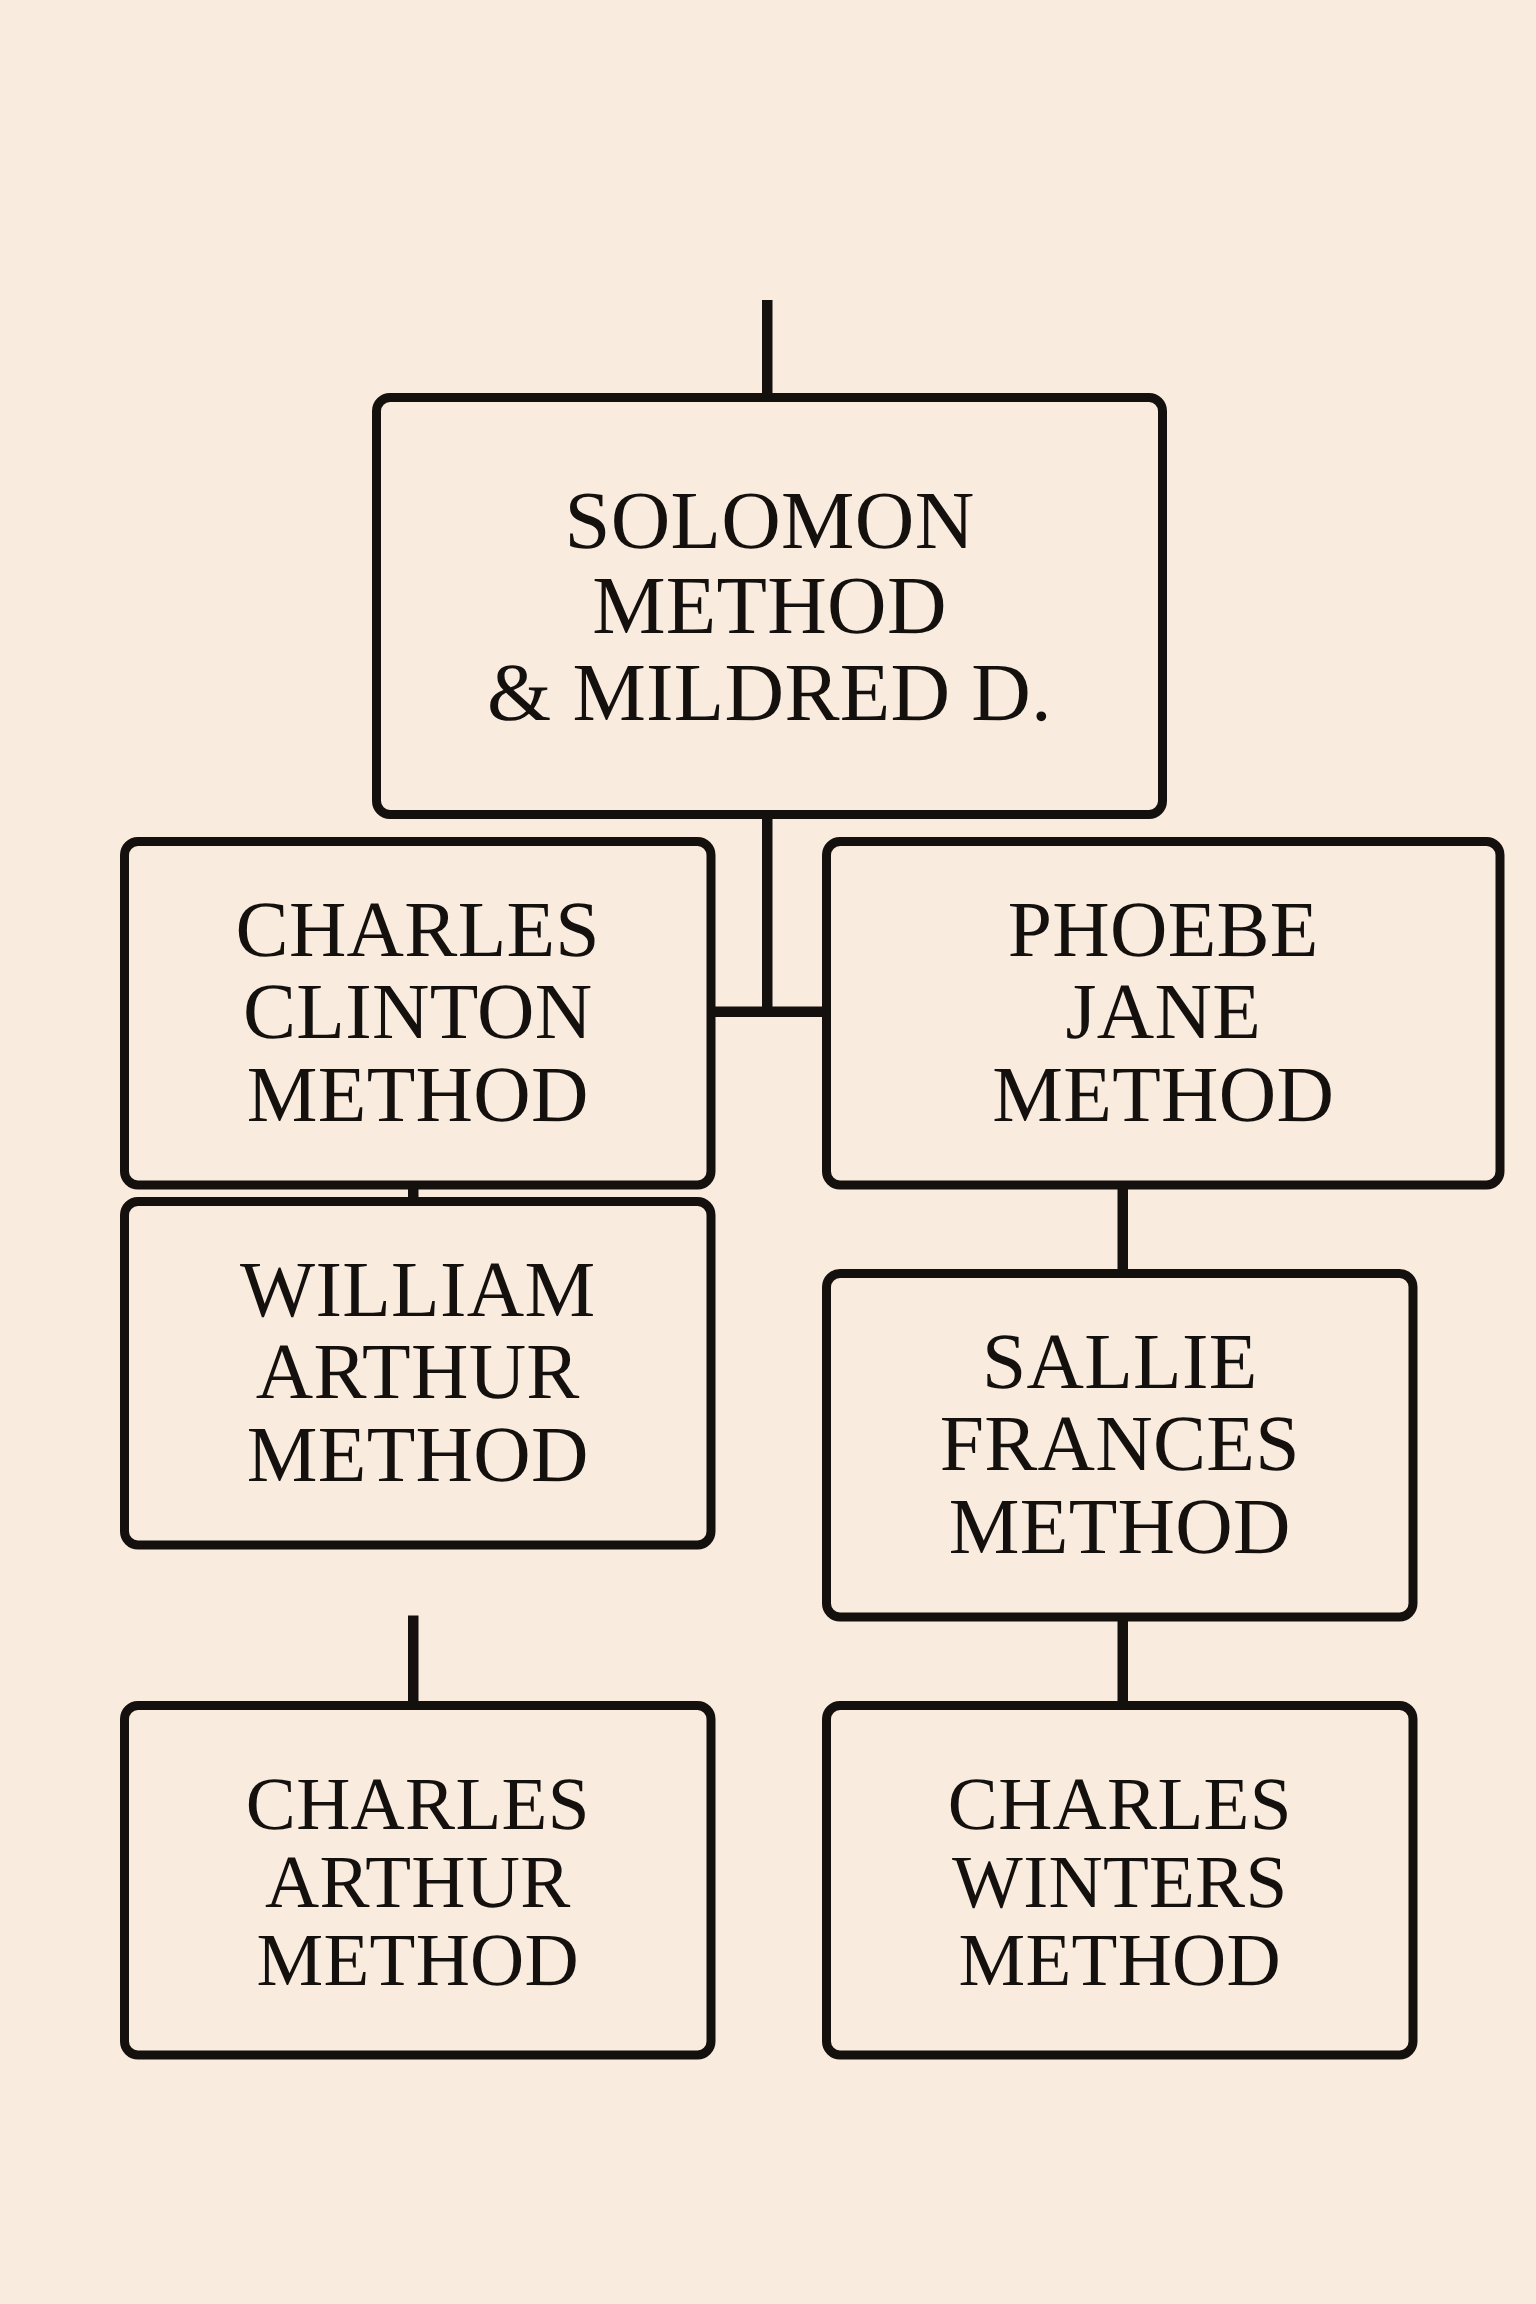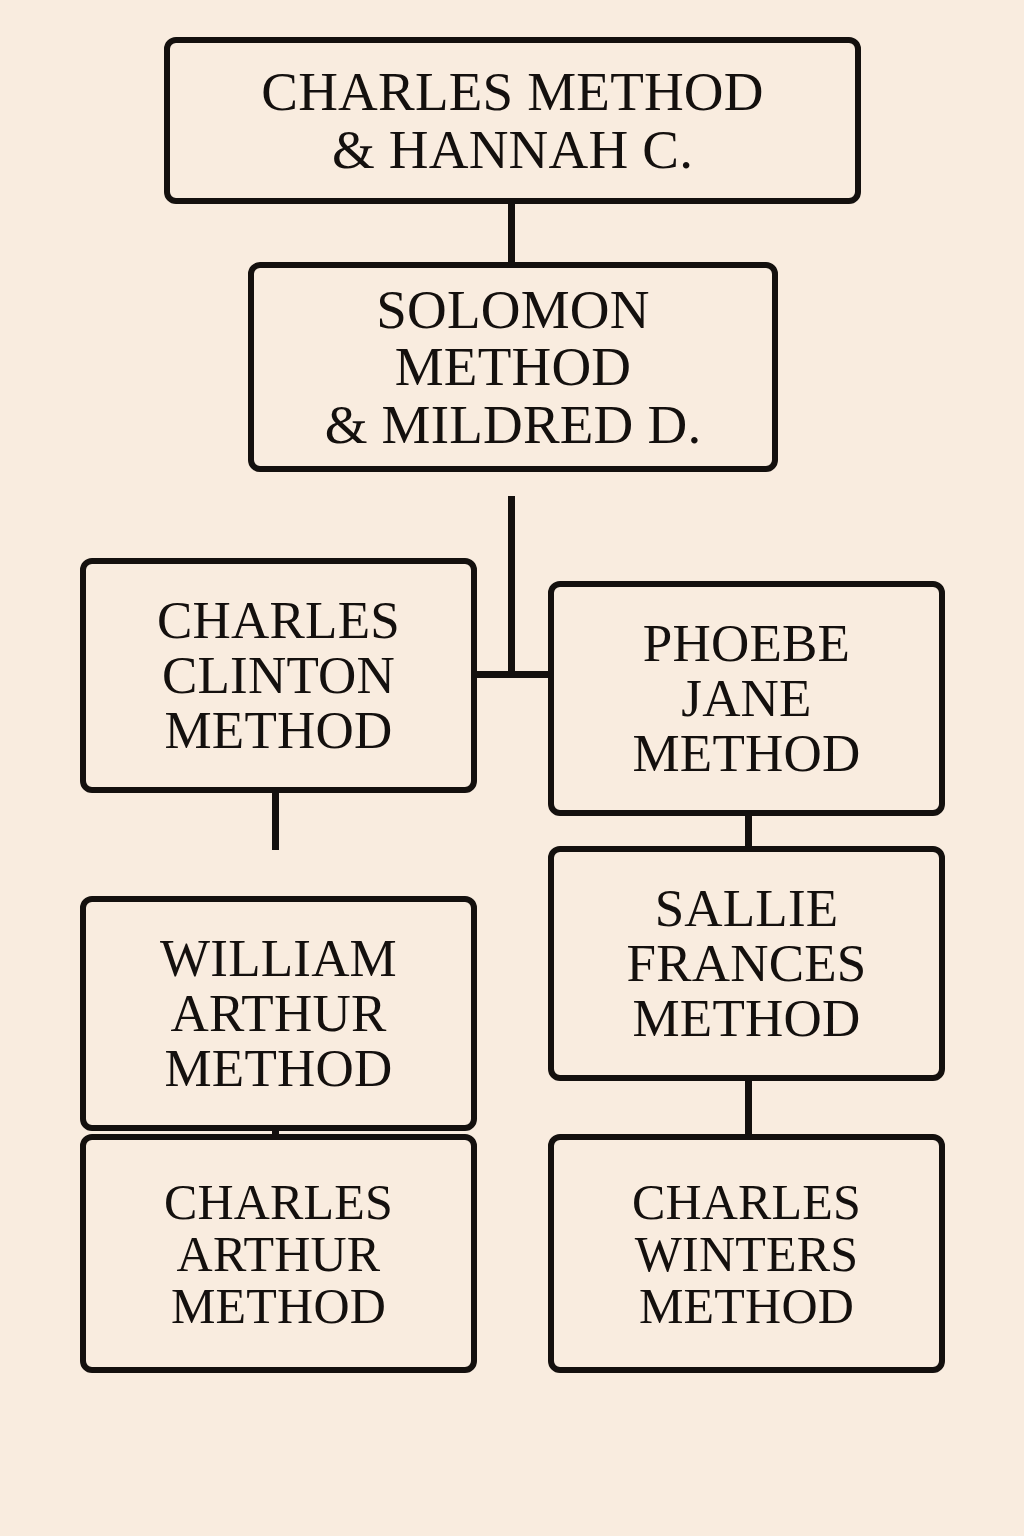--- a/index.html
+++ b/index.html
@@ -49,30 +49,30 @@
     line-height: 1.04;
     letter-spacing: 0.2px;
     padding: 0 8px;
     white-space: pre-line;
   }
 
   
   #node-charles-hannah     { left: 164px; top: 37px;   width: 697px; height: 167px; }
   #node-charles-hannah .label   { font-size: 55px; }
 
-  #node-solomon-mildred    { left: 248px; top: 262px;  width: 530px; height: 210px; }
+  #node-solomon-mildred    { left: 248px; top: 262px;  width: 530px; height: 284px; }
   #node-solomon-mildred .label  { font-size: 55px; }
 
   #node-charles-clinton    { left: 80px;  top: 558px;  width: 397px; height: 235px; }
   #node-charles-clinton .label  { font-size: 53px; }
 
-  #node-phoebe-jane        { left: 548px; top: 558px;  width: 397px; height: 235px; margin-top: 23px; }
+  #node-phoebe-jane        { left: 548px; top: 558px;  width: 455px; height: 235px; }
   #node-phoebe-jane .label      { font-size: 53px; }
 
-  #node-william-arthur     { left: 80px;  top: 896px;  width: 397px; height: 235px; }
+  #node-william-arthur     { left: 80px;  top: 798px;  width: 397px; height: 235px; }
   #node-william-arthur .label   { font-size: 53px; }
 
   #node-sallie-frances     { left: 548px; top: 846px;  width: 397px; height: 235px; }
   #node-sallie-frances .label   { font-size: 53px; font-family: Liberation Serif, serif; }
 
   #node-charles-arthur     { left: 80px;  top: 1134px; width: 397px; height: 239px; }
   #node-charles-arthur .label   { font-size: 50px; }
 
   #node-charles-winters    { left: 548px; top: 1134px; width: 397px; height: 239px; }
   #node-charles-winters .label  { font-size: 50px; }
@@ -92,24 +92,20 @@
 <div id="chart">
 
   <div class="conn" id="conn-gen1-gen2"></div>
   <div class="conn" id="conn-gen2-drop"></div>
   <div class="conn" id="conn-sibling-bar"></div>
   <div class="conn" id="conn-cc-wa"></div>
   <div class="conn" id="conn-pj-sf"></div>
   <div class="conn" id="conn-wa-ca"></div>
   <div class="conn" id="conn-sf-cw"></div>
 
-  <div class="node" id="node-charles-hannah">
-    <span class="label">Charles Method
-&amp; Hannah C.</span>
-  </div>
 
   <div class="node" id="node-solomon-mildred">
     <span class="label">Solomon
 Method
 &amp; Mildred D.</span>
   </div>
 
   <div class="node" id="node-charles-clinton">
     <span class="label">Charles
 Clinton

